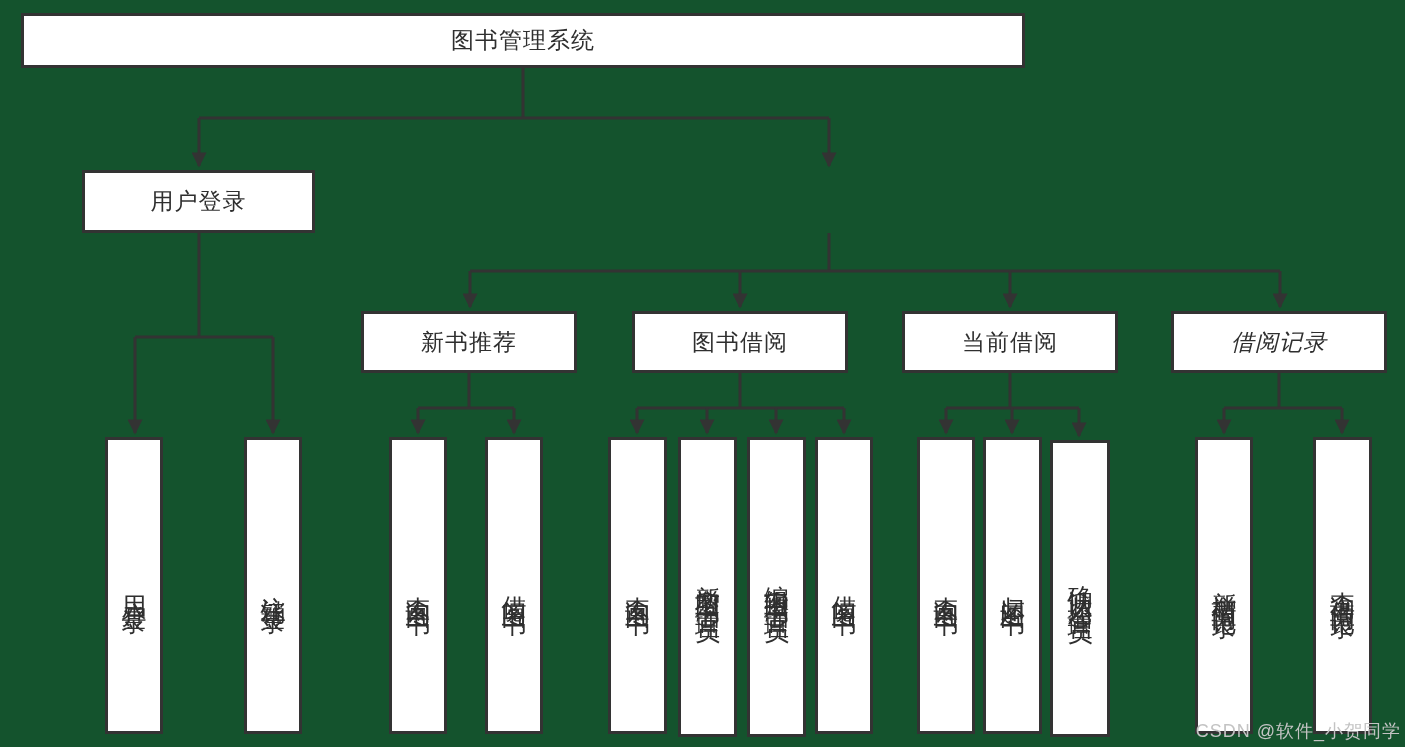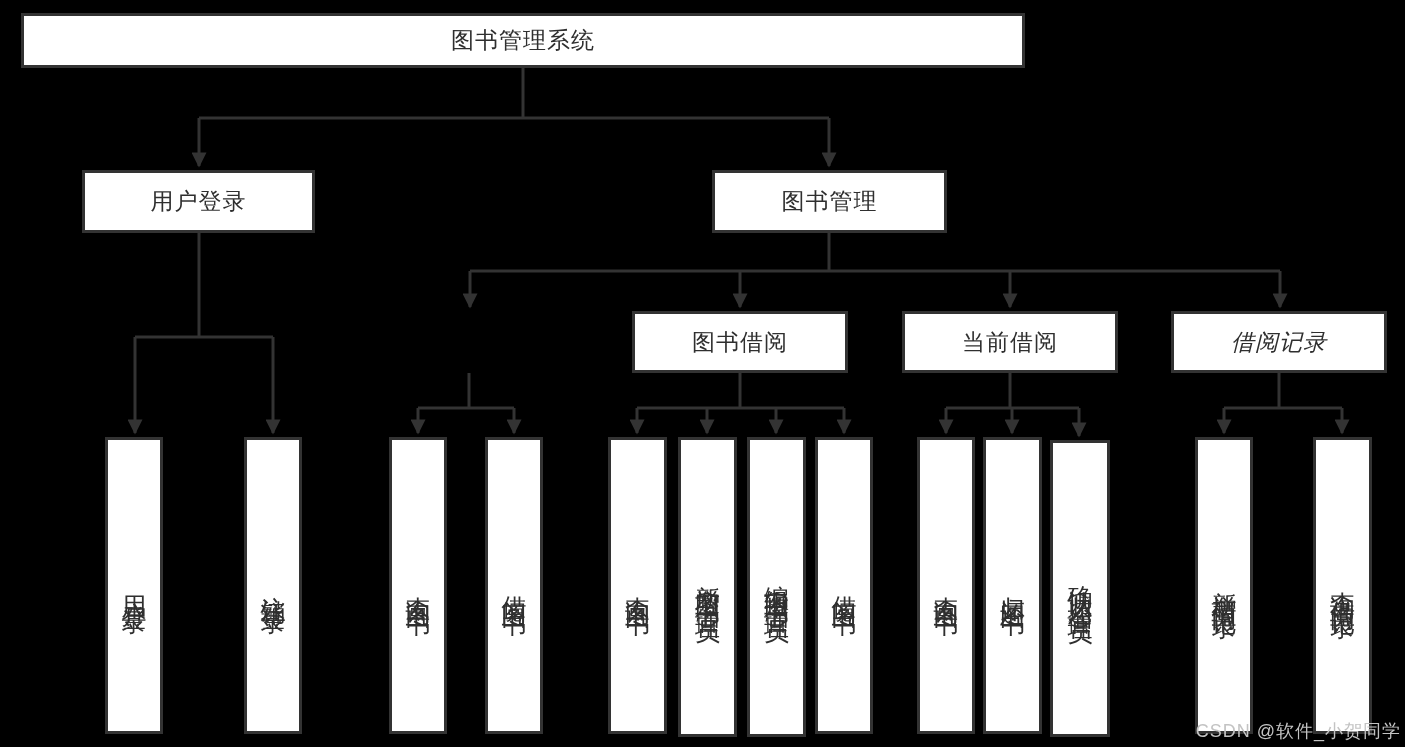--- a/index.html
+++ b/index.html
@@ -1,20 +1,20 @@
 <!DOCTYPE html>
 <html><head>
 <meta charset="utf-8">
 <style>
   html, body { margin: 0; padding: 0; background: #ffffff; }
   .canvas {
     position: relative;
     width: 1405px;
     height: 747px;
-    background: #000000;
+    background: #14532d;
     overflow: hidden;
     font-family: "Liberation Sans", "DejaVu Sans", sans-serif;
     color: #2f2f2f;
   }
   .wires {
     position: absolute;
     left: 0; top: 0;
     width: 1405px; height: 747px;
     pointer-events: none;
   }
@@ -127,22 +127,22 @@
         <path d="M1224,408 H1342"></path>
         <path d="M1224,408 V433" marker-end="url(#arrow)"></path>
         <path d="M1342,408 V433" marker-end="url(#arrow)"></path>
       </g>
     </g>
   </svg>
 
   <div class="box hbox" id="n-root">图书管理系统</div>
 
   <div class="box hbox" id="n-user-login">用户登录</div>
-  <div class="box hbox" id="n-book-mgmt">图书管理</div>
 
+  <div class="box hbox" id="n-new-book-rec">新书推荐</div>
   <div class="box hbox" id="n-book-borrow">图书借阅</div>
   <div class="box hbox" id="n-current-borrow">当前借阅</div>
   <div class="box hbox" id="n-borrow-records">借阅记录</div>
 
   <div class="box vbox" id="n-login-leaf">用户登录</div>
   <div class="box vbox" id="n-logout">注销登录</div>
 
   <div class="box vbox" id="n-rec-query">查询图书</div>
   <div class="box vbox" id="n-rec-borrow">借阅图书</div>
 

